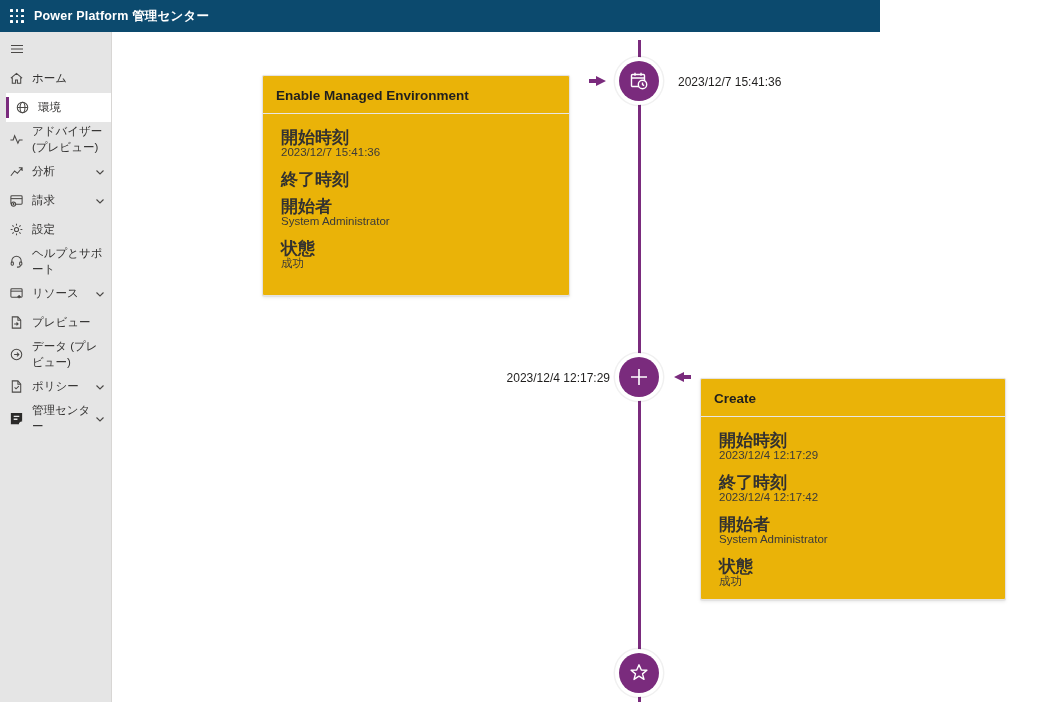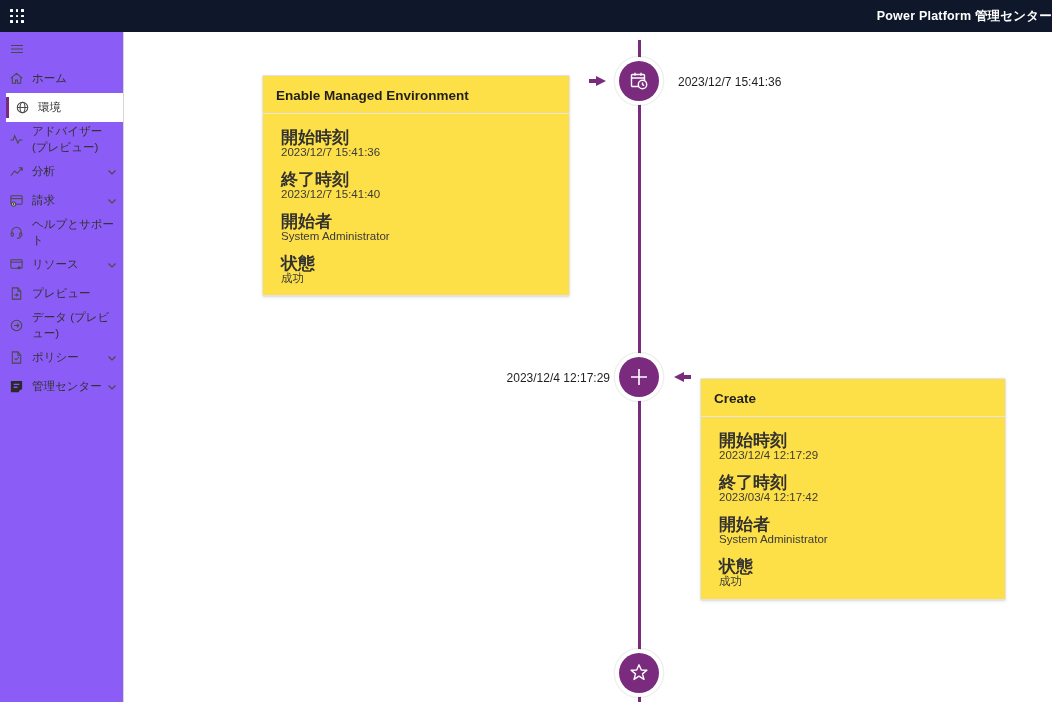--- a/index.html
+++ b/index.html
@@ -1,49 +1,49 @@
 <!DOCTYPE html>
 <html><head>
 <meta charset="utf-8">
 <style>
   * { margin:0; padding:0; box-sizing:border-box; }
   html,body { width:1052px; height:702px; overflow:hidden;
     font-family:"Liberation Sans","DejaVu Sans",sans-serif; background:#fff; }
 
   
-  .header { position:absolute; left:0; top:0; width:1052px; height:32px;
-    background:#0f172a; display:flex; align-items:center; color:#fff; z-index:10;justify-content:space-between; }
+  .header { position:absolute; left:0; top:0; width:880px; height:32px;
+    background:#0c4a6e; display:flex; align-items:center; color:#fff; z-index:10; }
   .waffle-btn { width:34px; height:32px; display:flex; align-items:center; justify-content:center; cursor:pointer; }
   .waffle { display:grid; grid-template-columns:repeat(3,4px); grid-template-rows:repeat(3,4px); gap:1.5px; }
   .waffle i { width:2.6px; height:2.6px; background:#fff; border-radius:0.5px; justify-self:center; align-self:center; }
   .header-title { font-size:12.5px; font-weight:bold; letter-spacing:.2px; }
 
   
-  .sidebar { position:absolute; left:0; top:32px; width:124px; height:670px;
-    background:#8b5cf6; border-right:1px solid #d8d6d4; padding-top:2px; }
+  .sidebar { position:absolute; left:0; top:32px; width:112px; height:670px;
+    background:#e5e5e5; border-right:1px solid #d8d6d4; padding-top:2px; }
   .hamburger-row { height:30px; display:flex; align-items:center; padding-left:9px; cursor:pointer; }
   .nav-item { display:flex; align-items:center; min-height:29px; padding:2px 4px 2px 8px;
     font-size:11.5px; color:#323130; cursor:pointer; position:relative; }
   .nav-item .ic { width:16px; height:16px; flex:0 0 16px; margin-right:8px; display:flex; align-items:center; justify-content:center; }
   .nav-item .lbl { flex:1 1 auto; line-height:1.35; word-break:break-all; padding-right:1px; }
   .nav-item .chev { flex:0 0 14px; display:flex; align-items:center; justify-content:center; }
   .nav-item.selected { background:#fff; font-weight:normal;margin-left:6px; }
   .nav-item.selected::before { content:""; position:absolute; left:0; top:4px; bottom:4px; width:3px; background:#7a2b7d; }
   svg.icn { stroke:#4a4846; fill:none; stroke-width:1.1; }
 
   
   .main { position:absolute; left:129px; top:32px; width:923px; height:670px; background:#fff; }
   .tl-line { position:absolute; left:509px; top:8px; width:2.5px; height:662px; background:#7a2b7d; }
   .tl-node { position:absolute; width:40px; height:40px; border-radius:50%; background:#7a2b7d;
     display:flex; align-items:center; justify-content:center;
     box-shadow:0 0 0 4px #fff, 0 0 0 5.5px rgba(0,0,0,.06); cursor:pointer; }
   .tl-time { position:absolute; font-size:12px; color:#201f1e; white-space:nowrap; }
   .tl-arrow { position:absolute; }
 
-  .card { position:absolute; background:#fde047; border:1px solid #e5e3e1; border-radius:2px;
+  .card { position:absolute; background:#eab308; border:1px solid #e5e3e1; border-radius:2px;
     box-shadow:0 1.6px 3.6px rgba(0,0,0,.08), 0 .3px .9px rgba(0,0,0,.06); }
   .card-title { font-size:13.5px; font-weight:bold; color:#201f1e; padding:12px 18px 10px 13px;
     border-bottom:1px solid #e8e6e4; }
   .card-body { padding:16px 18px 0 18px; }
   .fld { margin-bottom:12px; }
   .fld .f-lbl { font-size:17px; font-weight:bold; color:#323130; line-height:15px; }
   .fld .f-val { font-size:11.5px; color:#3b3a39; line-height:15px; }
 </style>
 </head>
 <body>
@@ -125,20 +125,29 @@
         </svg>
       </span>
     <span class="lbl">請求</span>
     <span class="chev">
         <svg class="icn" width="10" height="10" viewBox="0 0 10 10">
           <path d="M1.5 3.5 5 7l3.5-3.5"></path>
         </svg>
       </span>
   </div>
 
+  <div class="nav-item">
+    <span class="ic">
+        <svg class="icn" width="15" height="15" viewBox="0 0 16 16">
+          <circle cx="8" cy="8" r="2.2"></circle>
+          <path d="M8 1.8v2M8 12.2v2M1.8 8h2M12.2 8h2M3.6 3.6l1.4 1.4M11 11l1.4 1.4M12.4 3.6 11 5M5 11l-1.4 1.4"></path>
+        </svg>
+      </span>
+    <span class="lbl">設定</span>
+  </div>
 
   <div class="nav-item">
     <span class="ic">
         <svg class="icn" width="15" height="15" viewBox="0 0 16 16">
           <path d="M3 9V7.5a5 5 0 0 1 10 0V9"></path>
           <rect x="2.3" y="8.5" width="2.4" height="3.5" rx="1"></rect>
           <rect x="11.3" y="8.5" width="2.4" height="3.5" rx="1"></rect>
           <path d="M12.5 12a3 3 0 0 1-3 2h-1"></path>
         </svg>
       </span>
@@ -219,21 +228,20 @@
 
   <div class="card" style="left:133px; top:43px; width:308px; height:221px;">
     <div class="card-title">Enable Managed Environment</div>
     <div class="card-body">
       <div class="fld">
         <div class="f-lbl">開始時刻</div>
         <div class="f-val">2023/12/7 15:41:36</div>
       </div>
       <div class="fld">
         <div class="f-lbl">終了時刻</div>
-        <div class="f-val">2023/12/7 15:41:40</div>
       </div>
       <div class="fld">
         <div class="f-lbl">開始者</div>
         <div class="f-val">System Administrator</div>
       </div>
       <div class="fld">
         <div class="f-lbl">状態</div>
         <div class="f-val">成功</div>
       </div>
     </div>
@@ -262,21 +270,21 @@
     </svg>
   <div class="card" style="left:571px; top:346px; width:306px; height:222px;">
     <div class="card-title">Create</div>
     <div class="card-body">
       <div class="fld">
         <div class="f-lbl">開始時刻</div>
         <div class="f-val">2023/12/4 12:17:29</div>
       </div>
       <div class="fld">
         <div class="f-lbl">終了時刻</div>
-        <div class="f-val">2023/03/4 12:17:42</div>
+        <div class="f-val">2023/12/4 12:17:42</div>
       </div>
       <div class="fld">
         <div class="f-lbl">開始者</div>
         <div class="f-val">System Administrator</div>
       </div>
       <div class="fld">
         <div class="f-lbl">状態</div>
         <div class="f-val">成功</div>
       </div>
     </div>

